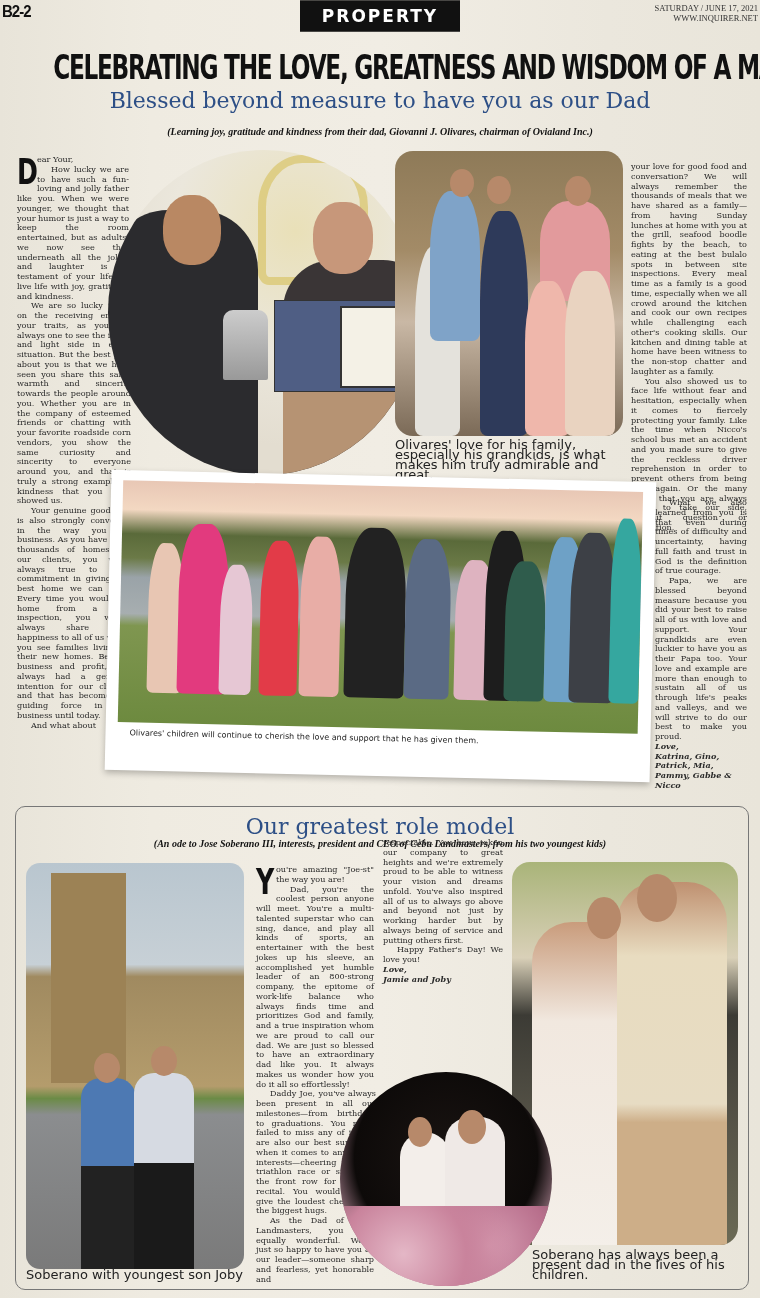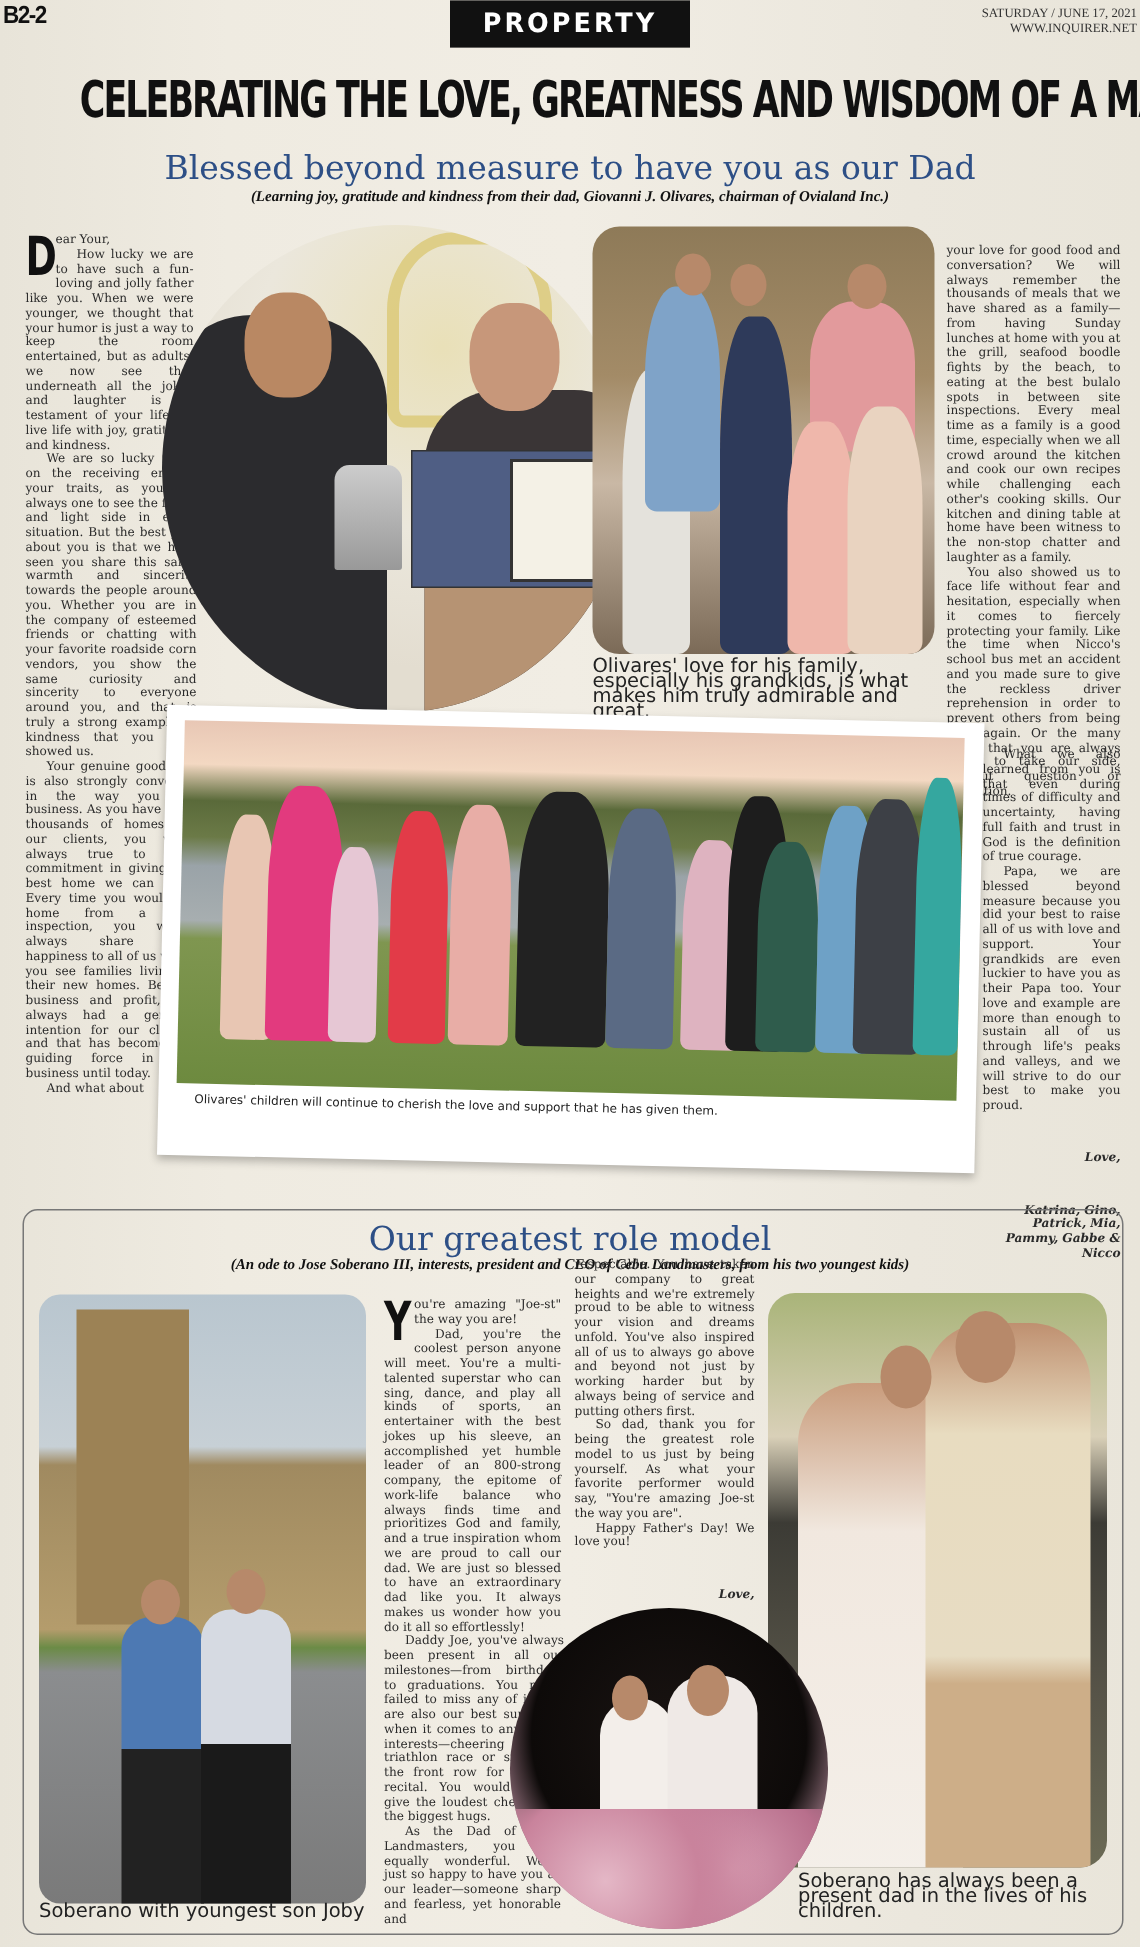--- a/index.html
+++ b/index.html
@@ -14,21 +14,21 @@
   .pagenum { left: 2px; top: 2px; font-family: "Liberation Sans", sans-serif; font-weight: bold; font-size: 15px; letter-spacing: -1px; color: #111; transform: scaleY(1.1); }
   .section-tab { left: 300px; top: 1px; width: 160px; height: 30px; background: #111; color: #fff; font-family: "DejaVu Sans", sans-serif; font-weight: bold; font-size: 17px; letter-spacing: 2px; text-align: center; line-height: 30px; transform: scaleY(1.05); }
   .dateline { right: 2px; top: 3px; text-align: right; font-family: "Liberation Serif", serif; font-size: 8.5px; line-height: 10px; color: #333; }
   .main-headline { left: 0; top: 48px; width: 760px; text-align: center; font-family: "DejaVu Sans", sans-serif; font-weight: bold; font-size: 27px; letter-spacing: -1.5px; color: #111; transform: scaleX(0.86) scaleY(1.25); transform-origin: center top; white-space: nowrap; }
   .story-title { left: 0; width: 760px; text-align: center; font-family: "DejaVu Serif", serif; font-size: 22px; color: #2d4f86; }
   .story-sub { left: 0; width: 760px; text-align: center; font-family: "Liberation Serif", serif; font-style: italic; font-weight: bold; font-size: 10px; color: #111; }
   .col { font-size: 8.1px; line-height: 9.75px; text-align: justify; color: #2a2a2a; }
   .col p { text-indent: 14px; }
   .col p.first { text-indent: 0; }
   .dropcap { float: left; font-family: "DejaVu Sans", sans-serif; font-weight: bold; font-size: 36px; line-height: 30px; height: 32px; margin: 2px 3px 0 0; color: #111; transform: scaleX(0.7); transform-origin: left top; width: 17px; }
-  .sig { font-style: italic; font-weight: bold; text-indent: 0 !important; text-align: right; margin-top: 25px; }
+  .sig { font-style: italic; font-weight: bold; text-indent: 0 !important; text-align: left; }
   .caption { font-family: "DejaVu Sans", sans-serif; font-size: 13px; line-height: 10px; color: #222; }
   .photo { overflow: hidden; }
   .circle { border-radius: 50%; overflow: hidden; }
   .box2 { left: 15px; top: 806px; width: 734px; height: 484px; border: 1px solid #777; border-radius: 10px; }
   
   .ph-award { left: 108px; top: 150px; width: 312px; height: 325px; background: radial-gradient(circle at 60% 25%, #e9e0b8 0%, #ebe7dc 40%, #e3ddd0 70%); }
   .ph-award .man { position: absolute; left: 0; top: 60px; width: 150px; height: 270px; background: #2b2b2e; border-radius: 60px 60px 0 0; }
   .ph-award .manhead { position: absolute; left: 55px; top: 45px; width: 58px; height: 70px; background: #b98863; border-radius: 45%; }
   .ph-award .woman { position: absolute; left: 175px; top: 110px; width: 150px; height: 220px; background: #3a3536; border-radius: 50px 50px 0 0; }
   .ph-award .skirt { position: absolute; left: 175px; top: 240px; width: 130px; height: 90px; background: #b69373; }
@@ -61,21 +61,21 @@
 
 <div class="abs pagenum">B2-2</div>
 <div class="abs section-tab">PROPERTY</div>
 <div class="abs dateline">
   <div>SATURDAY / JUNE 17, 2021</div>
   <div>WWW.INQUIRER.NET</div>
 </div>
 
 <div class="abs main-headline">CELEBRATING THE LOVE, GREATNESS AND WISDOM OF A MAN CALLED DAD</div>
 
-<div class="abs story-title" style="top:100px;">Blessed beyond measure to have you as our Dad</div>
+<div class="abs story-title" style="top:88px;">Blessed beyond measure to have you as our Dad</div>
 <div class="abs story-sub" style="top:126px;">(Learning joy, gratitude and kindness from their dad, Giovanni J. Olivares, chairman of Ovialand Inc.)</div>
 
 <div class="abs col" style="left:17px; top:155px; width:112px;">
   <span class="dropcap">D</span>
   <p class="first">ear Your,</p>
   <p>How lucky we are to have such a fun-loving and jolly father like you. When we were younger, we thought that your humor is just a way to keep the room entertained, but as adults, we now see that underneath all the jokes and laughter is a testament of your life: to live life with joy, gratitude, and kindness.</p>
   <p style="margin-right:-2px;">We are so lucky to be on the receiving end of your traits, as you are always one to see the funny and light side in every situation. But the best part about you is that we have seen you share this same warmth and sincerity towards the people around you. Whether you are in the company of esteemed friends or chatting with your favorite roadside corn vendors, you show the same curiosity and sincerity to everyone around you, and that is truly a strong example of kindness that you have showed us.</p>
   <p>Your genuine goodness is also strongly conveyed in the way you do business. As you have built thousands of homes for our clients, you were always true to your commitment in giving the best home we can give. Every time you would go home from a site inspection, you would always share your happiness to all of us when you see families living in their new homes. Beyond business and profit, you always had a genuine intention for our clients, and that has become the guiding force in our business until today.</p>
   <p>And what about</p>
 </div>
@@ -151,21 +151,20 @@
 <div class="abs col" style="left:256px; top:865px; width:118px;">
   <span class="dropcap">Y</span>
   <p class="first">ou're amazing "Joe-st" the way you are!</p>
   <p>Dad, you're the coolest person anyone will meet. You're a multi-talented superstar who can sing, dance, and play all kinds of sports, an entertainer with the best jokes up his sleeve, an accomplished yet humble leader of an 800-strong company, the epitome of work-life balance who always finds time and prioritizes God and family, and a true inspiration whom we are proud to call our dad. We are just so blessed to have an extraordinary dad like you. It always makes us wonder how you do it all so effortlessly!</p>
   <p style="margin-right:-2px;">Daddy Joe, you've always been present in all our milestones—from birthdays to graduations. You never failed to miss any of it. You are also our best supporter when it comes to any of our interests—cheering us on a triathlon race or sitting at the front row for a piano recital. You would always give the loudest cheers and the biggest hugs.</p>
   <p>As the Dad of Cebu Landmasters, you are equally wonderful. We're just so happy to have you as our leader—someone sharp and fearless, yet honorable and</p>
 </div>
 
 <div class="abs col" style="left:383px; top:838px; width:120px;">
   <p class="first">respectable. You have taken our company to great heights and we're extremely proud to be able to witness your vision and dreams unfold. You've also inspired all of us to always go above and beyond not just by working harder but by always being of service and putting others first.</p>
-  <p>So dad, thank you for being the greatest role model to us just by being yourself. As what your favorite performer would say, "You're amazing Joe-st the way you are".</p>
   <p>Happy Father's Day! We love you!</p>
   <p class="sig">Love,</p>
   <p class="sig">Jamie and Joby</p>
 </div>
 
 <div class="abs photo ph-wedding">
   <div class="bride"></div>
   <div class="groom"></div>
   <div class="head" style="left:75px; top:35px; width:34px; height:42px;"></div>
   <div class="head" style="left:125px; top:12px; width:40px; height:48px;"></div>

